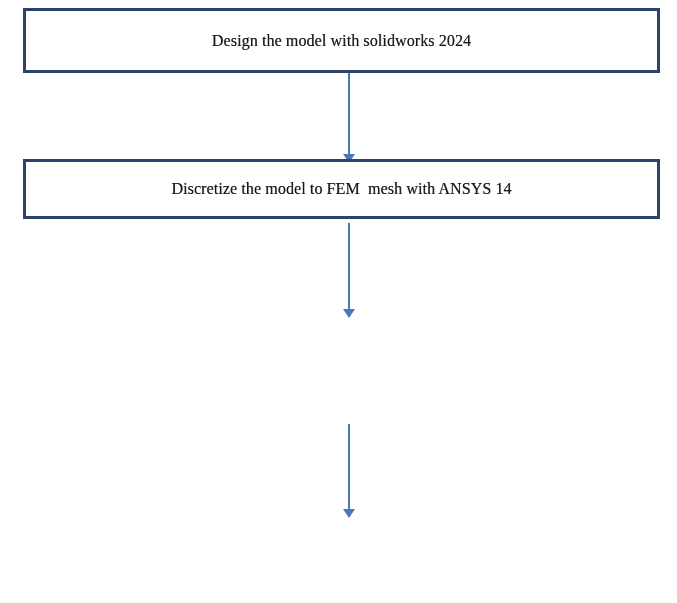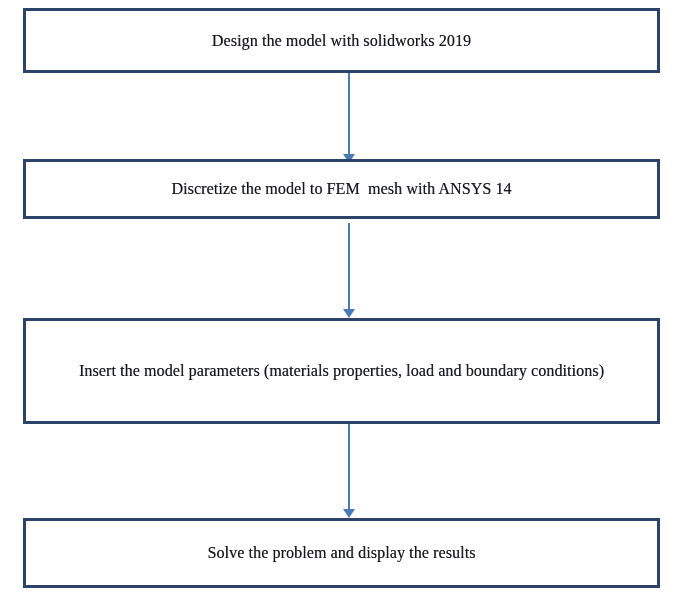--- a/index.html
+++ b/index.html
@@ -74,43 +74,37 @@
   #arrow-2 .arrow-shaft { height: 86px; }
   #arrow-3 { top: 424px; height: 94px; }
   #arrow-3 .arrow-shaft { height: 85px; }
 </style>
 </head>
 <body>
 
 <div id="flowchart-canvas">
 
   <div class="flow-box" id="box-1">
-    <span class="flow-box-label">Design the model with solidworks 2019</span>
+    <span class="flow-box-label">Design the model with solidworks 2024</span>
   </div>
 
   <div class="flow-arrow" id="arrow-1">
     <div class="arrow-shaft"></div>
     <div class="arrow-head"></div>
   </div>
 
   <div class="flow-box" id="box-2">
     <span class="flow-box-label">Discretize the model to FEM  mesh with ANSYS 14</span>
   </div>
 
   <div class="flow-arrow" id="arrow-2">
     <div class="arrow-shaft"></div>
     <div class="arrow-head"></div>
   </div>
 
-  <div class="flow-box" id="box-3">
-    <span class="flow-box-label">Insert the model parameters (materials properties, load and boundary conditions)</span>
-  </div>
 
   <div class="flow-arrow" id="arrow-3">
     <div class="arrow-shaft"></div>
     <div class="arrow-head"></div>
   </div>
 
-  <div class="flow-box" id="box-4">
-    <span class="flow-box-label">Solve the problem and display the results</span>
-  </div>
 
 </div>
 
 </body></html>

